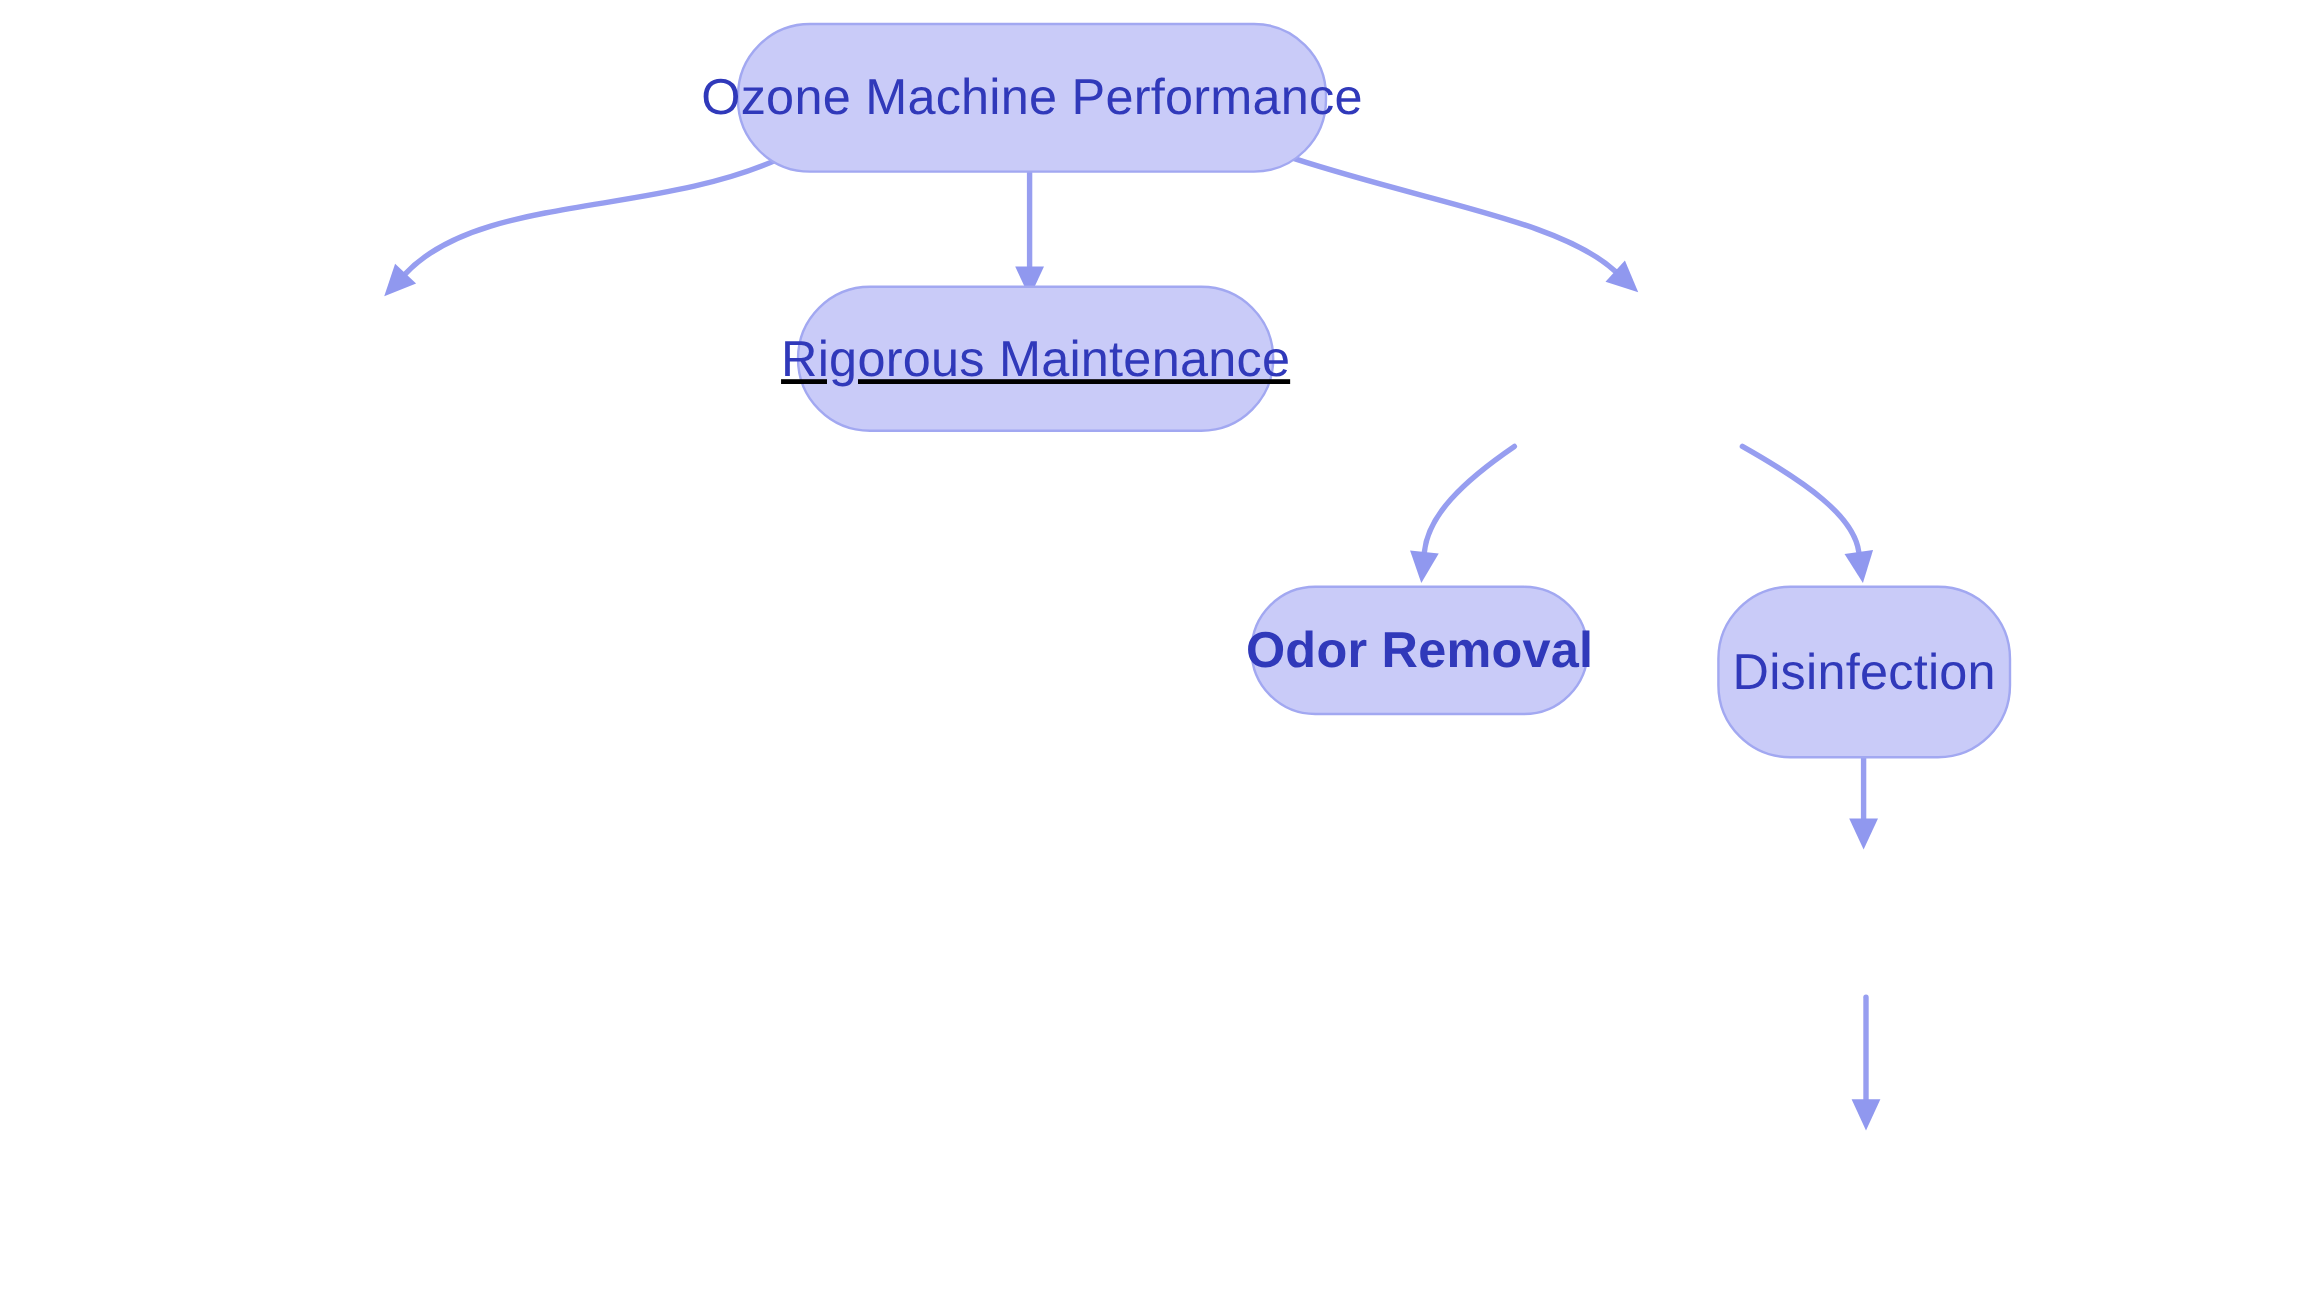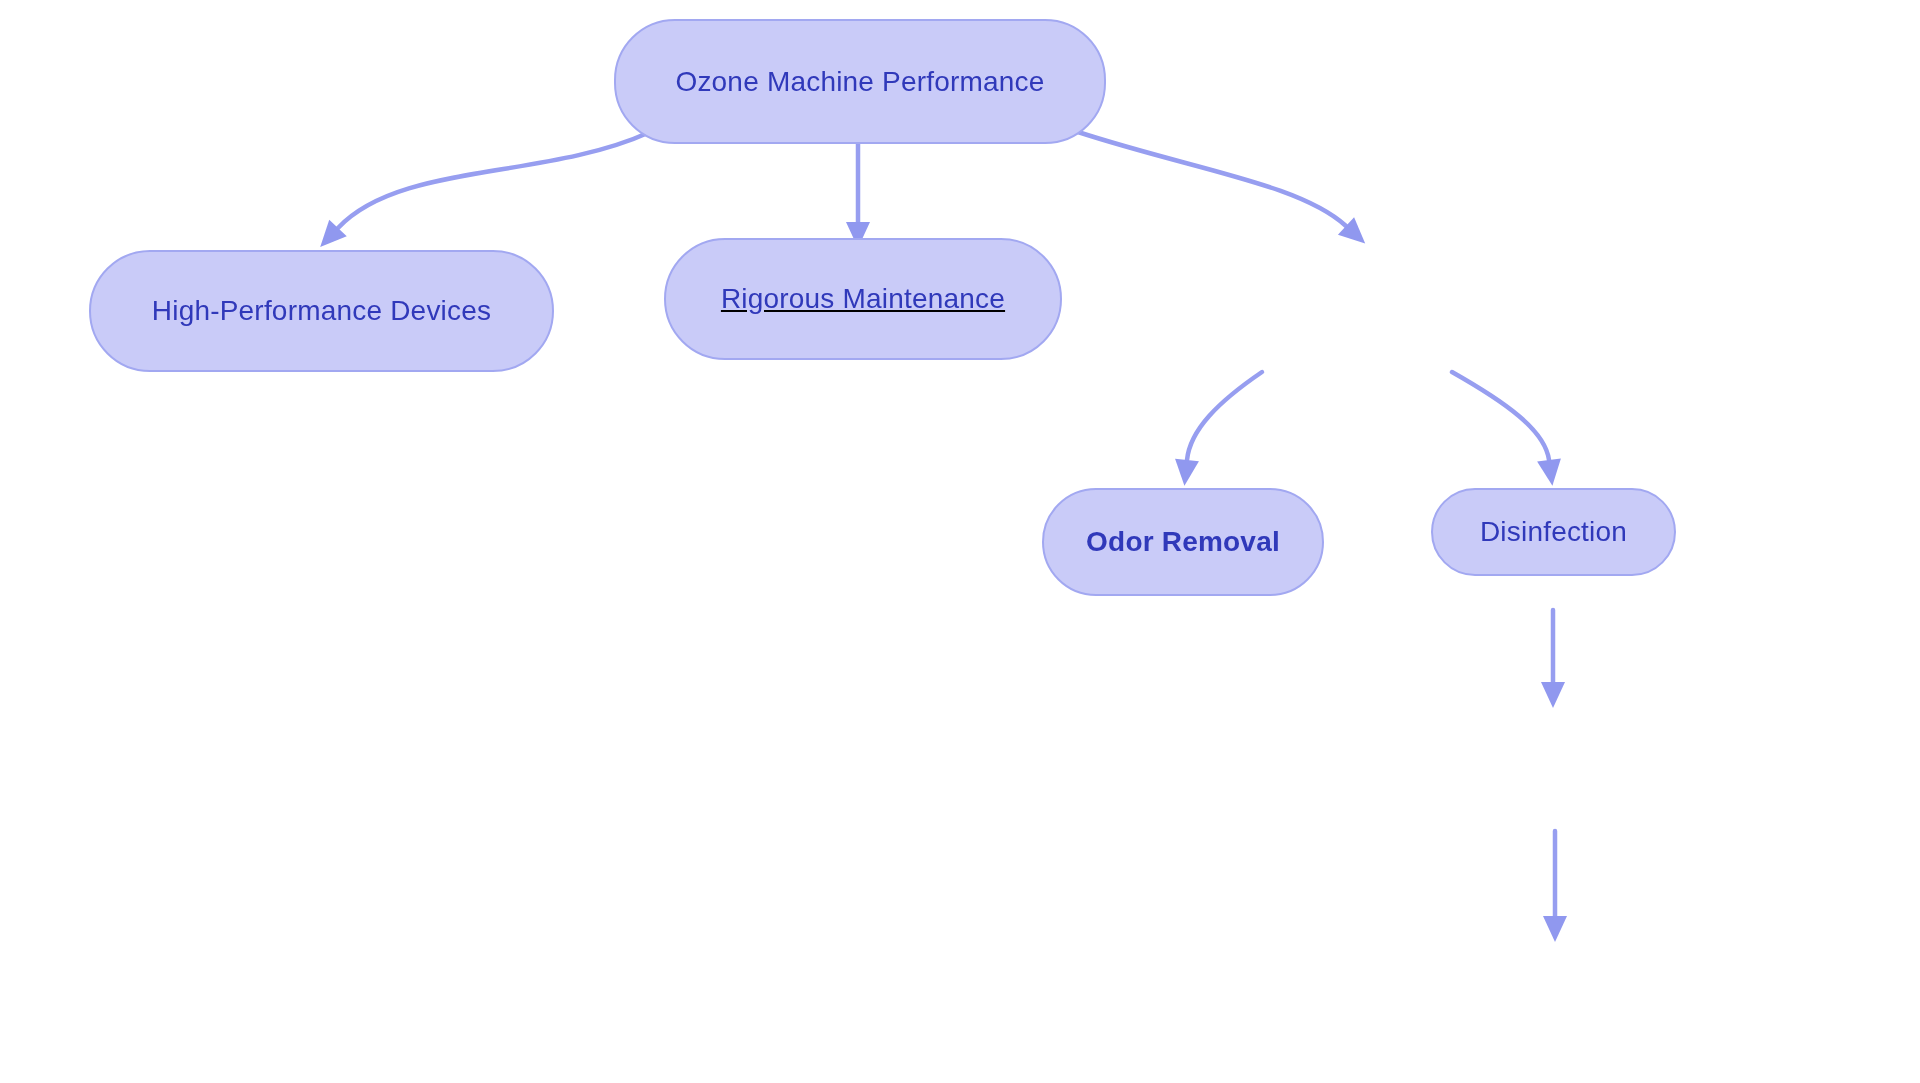--- a/index.html
+++ b/index.html
@@ -35,32 +35,32 @@
     background: #c9cbf8;
     border: 2px solid #a2a8f1;
     border-radius: 61px;
     display: flex;
     align-items: center;
     justify-content: center;
     text-align: center;
   }
   .node .label {
     color: #3039ba;
-    font-size: 28px;
+    font-size: 42px;
     line-height: 1.2;
     letter-spacing: 0.2px;
     white-space: nowrap;
   }
   
   #node-root          { left: 614px;  top: 19px;  width: 492px; height: 125px; }
   #node-devices       { left: 89px;   top: 250px; width: 465px; height: 122px; }
   #node-maintenance   { left: 664px;  top: 238px; width: 398px; height: 122px; text-decoration: underline; }
   #node-applications  { left: 1163px; top: 250px; width: 395px; height: 122px; }
   #node-odor          { left: 1042px; top: 488px; width: 282px; height: 108px; font-weight: bold; }
-  #node-disinfection  { left: 1431px; top: 488px; width: 245px; height: 88px; }
+  #node-disinfection  { left: 1431px; top: 488px; width: 245px; height: 144px; }
   #node-sterilization { left: 1318px; top: 710px; width: 471px; height: 120px; }
   #node-hardtoreach   { left: 1284px; top: 944px; width: 545px; height: 121px; }
 </style>
 </head>
 <body>
 
 <div id="canvas">
 
   <svg id="edges" viewBox="0 0 1920 1083" xmlns="http://www.w3.org/2000/svg">
     <defs>
@@ -74,23 +74,20 @@
     <path class="edge" d="M 1262 372 C 1218 402, 1190 430, 1187 460" marker-end="url(#arrowhead)"></path>
     <path class="edge" d="M 1452 372 C 1505 402, 1545 430, 1549 460" marker-end="url(#arrowhead)"></path>
     <path class="edge" d="M 1553 610 L 1553 682" marker-end="url(#arrowhead)"></path>
     <path class="edge" d="M 1555 831 L 1555 916" marker-end="url(#arrowhead)"></path>
   </svg>
 
   <div class="node" id="node-root">
     <span class="label">Ozone Machine Performance</span>
   </div>
 
-  <div class="node" id="node-devices">
-    <span class="label">High-Performance Devices</span>
-  </div>
 
   <div class="node" id="node-maintenance">
     <span class="label">Rigorous Maintenance</span>
   </div>
 
 
   <div class="node" id="node-odor">
     <span class="label">Odor Removal</span>
   </div>
 

